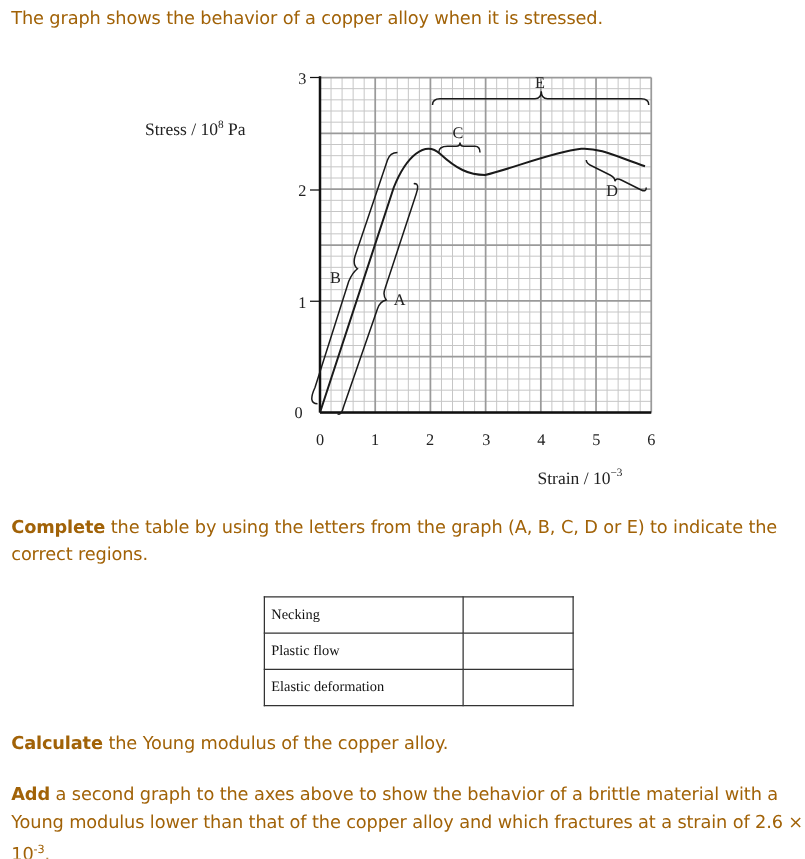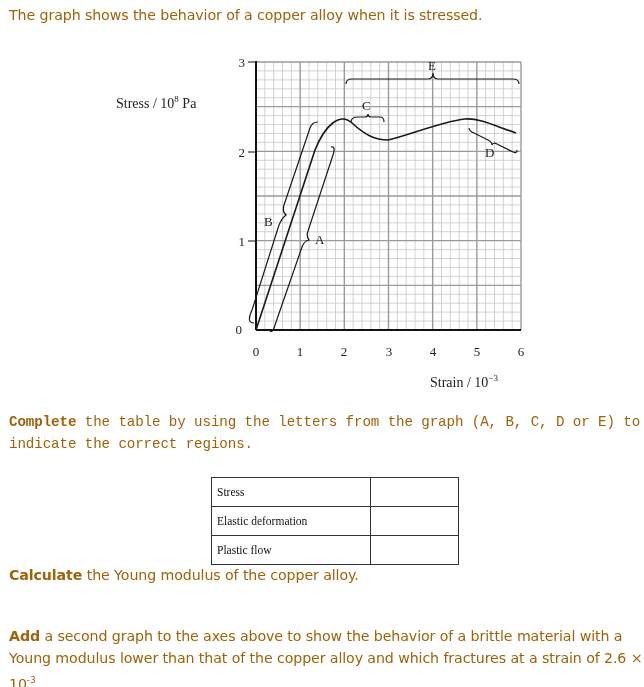--- a/index.html
+++ b/index.html
@@ -1,21 +1,21 @@
 <!DOCTYPE html>
 <html><head>
   <meta charset="utf-8">
   <style>
     html, body { margin: 0; padding: 0; background: #ffffff; }
     body { width: 644px; height: 687px; position: relative; overflow: hidden; color: #111; }
     .q { position: absolute; left: 9px; font-family: "DejaVu Sans", sans-serif; font-size: 14.2px; line-height: 22px; color: #a16207; letter-spacing: -0.1px; }
     .q b { font-weight: bold; }
     #intro { top: 4px; }
-    #complete { top: 411px; width: 634px; font-family: Liberation Mono, monospace; }
-    #calc { top: 564px; }
+    #complete { top: 411px; width: 634px; }
+    #calc { top: 584px; }
     #add { top: 625px; width: 634px; }
     #chart { position: absolute; left: 0; top: 40px; }
     .serif { font-family: "Liberation Serif", "DejaVu Serif", serif; }
     #answer-table { position: absolute; left: 211px; top: 477px; border-collapse: collapse; font-family: "Liberation Serif", "DejaVu Serif", serif; font-size: 11.5px; }
     #answer-table td { border: 1px solid #333; height: 26px; padding: 0 0 0 5px; vertical-align: middle; }
     #answer-table td.lbl { width: 153px; }
     #answer-table td.ans { width: 87px; padding: 0; }
     .ans-input { width: 100%; height: 26px; border: none; background: transparent; outline: none; }
   </style>
 </head>
@@ -149,29 +149,29 @@
 
   <path fill="none" stroke="#1a1a1a" stroke-width="1.2" d="M469,128 Q469,131 474,133 L488,140 Q492,142 492,145 Q493,142 497,144 L513,152 Q517,154 517,150"></path>
   <text class="serif" x="485" y="157" font-size="13" fill="#222">D</text>
 </svg>
 
 <div class="q" id="complete"><b>Complete</b><span> the table by using the letters from the graph (A, B, C, D or E) to indicate the correct regions.</span></div>
 
 <table id="answer-table">
   <tbody>
       <tr>
-    <td class="lbl">Stress</td>
+    <td class="lbl">Necking</td>
+    <td class="ans"><input class="ans-input" value="" style=""></td>
+  </tr>
+  <tr>
+    <td class="lbl">Plastic flow</td>
     <td class="ans"><input class="ans-input" value="" style=""></td>
   </tr>
   <tr>
     <td class="lbl">Elastic deformation</td>
-    <td class="ans"><input class="ans-input" value="" style=""></td>
-  </tr>
-  <tr>
-    <td class="lbl">Plastic flow</td>
     <td class="ans"><input class="ans-input" value="" style=""></td>
   </tr>
 </tbody>
   </table>
 
 <div class="q" id="calc"><b>Calculate</b><span> the Young modulus of the copper alloy.</span></div>
 
 <div class="q" id="add"><b>Add</b><span> a second graph to the axes above to show the behavior of a brittle material with a Young modulus lower than that of the copper alloy and which fractures at a strain of 2.6 × 10</span><sup style="font-size:9px">-3</sup><span>.</span></div>
 
 </body></html>

